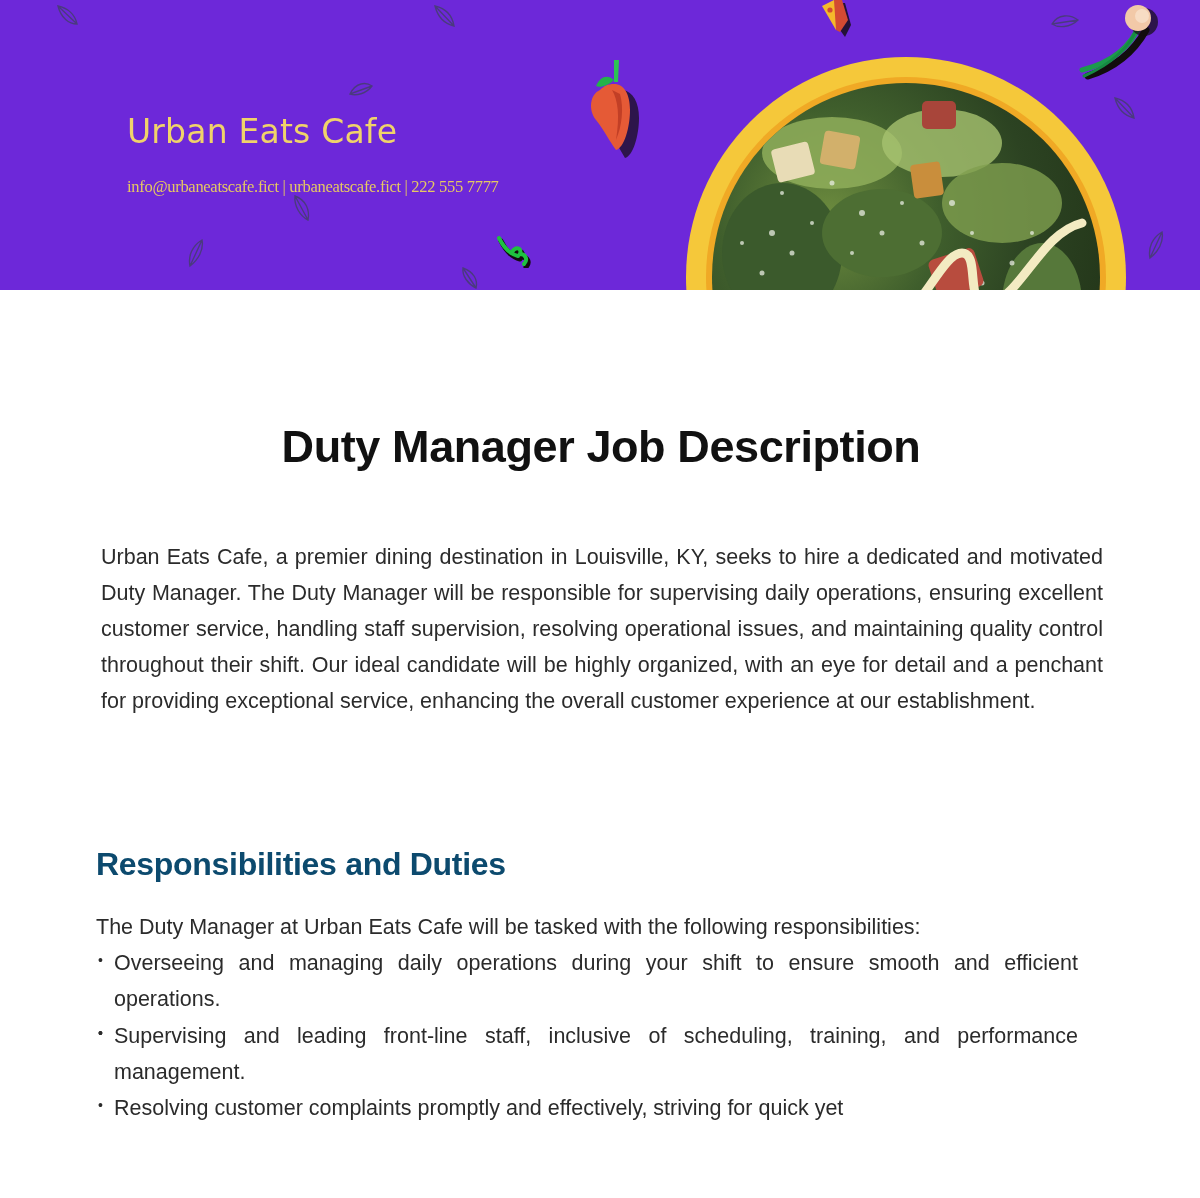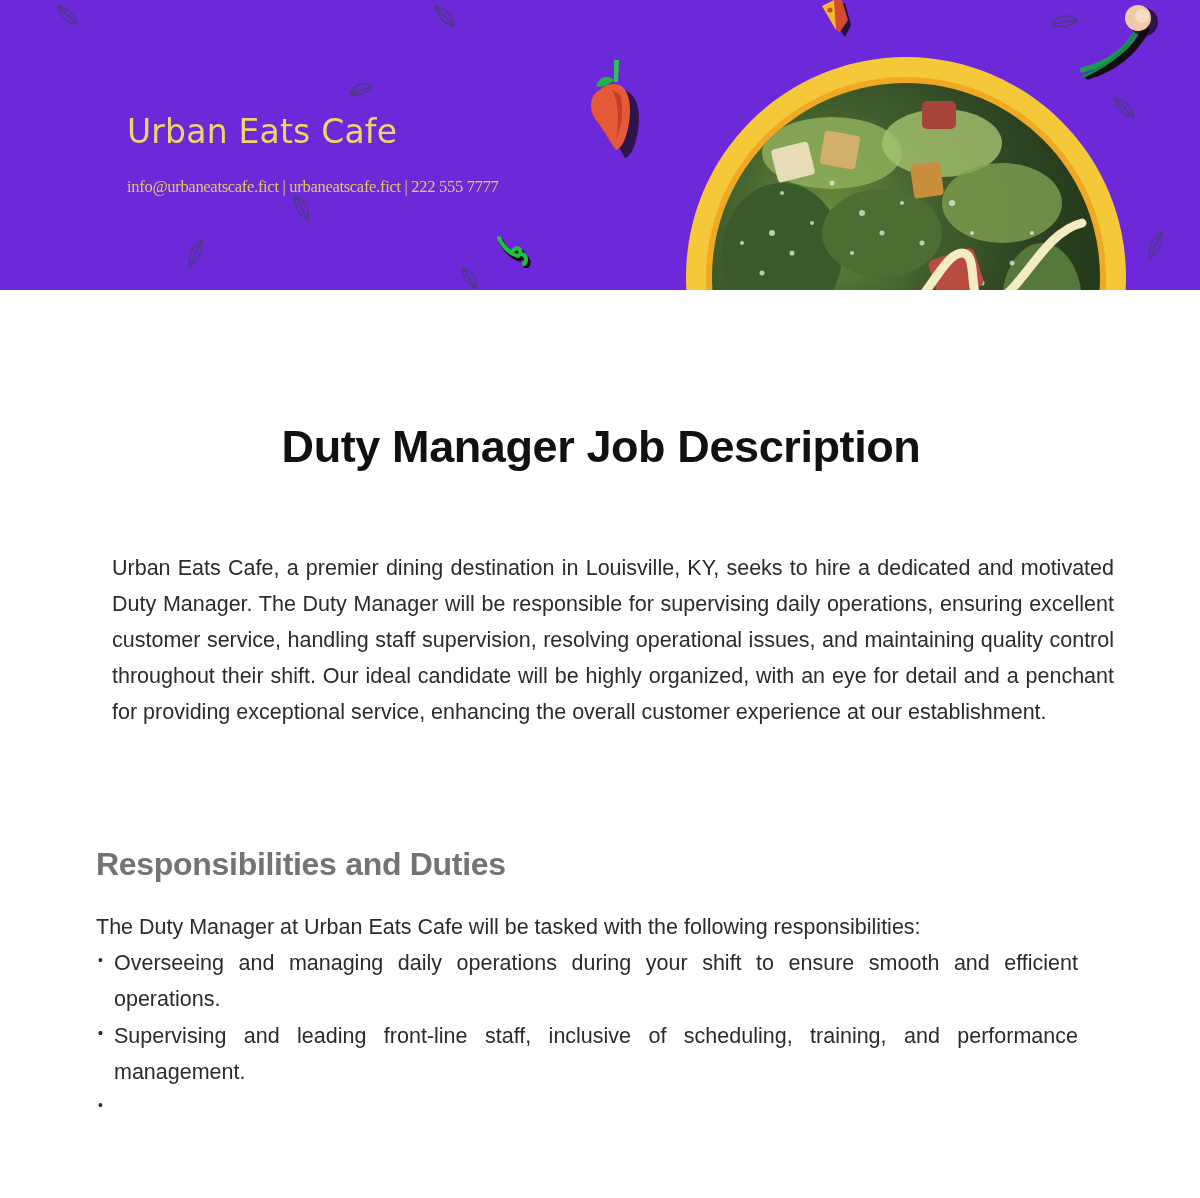--- a/index.html
+++ b/index.html
@@ -94,31 +94,31 @@
     .intro {
       position: absolute;
       left: 0;
       top: 244px;
       width: 1002px;
       font-family: "Liberation Sans", sans-serif;
       font-size: 21.5px;
       line-height: 36px;
       text-align: justify;
       color: #2b2b2b;
-      margin: 16px;
+      margin: 5px;
     }
     .section-heading {
       position: absolute;
       left: 0;
       top: 552px;
       font-family: "Liberation Sans", sans-serif;
       font-weight: 700;
       font-size: 32px;
       line-height: 44px;
-      color: #737373;
+      color: #0c4a6e;
       letter-spacing: -0.3px;
       margin: 0;
     }
     .section-lead {
       position: absolute;
       left: 0;
       top: 619px;
       width: 990px;
       font-family: "Liberation Sans", sans-serif;
       font-size: 21.5px;
@@ -290,15 +290,16 @@
     </li>
     <li>
       <span class="bullet">•</span>
     </li>
     <li>
       <span class="bullet">•</span>
       <span>Supervising and leading front-line staff, inclusive of scheduling, training, and performance management.</span>
     </li>
     <li>
       <span class="bullet">•</span>
+      <span>Resolving customer complaints promptly and effectively, striving for quick yet</span>
     </li>
   </ul>
 </main>
 
 </body></html>

